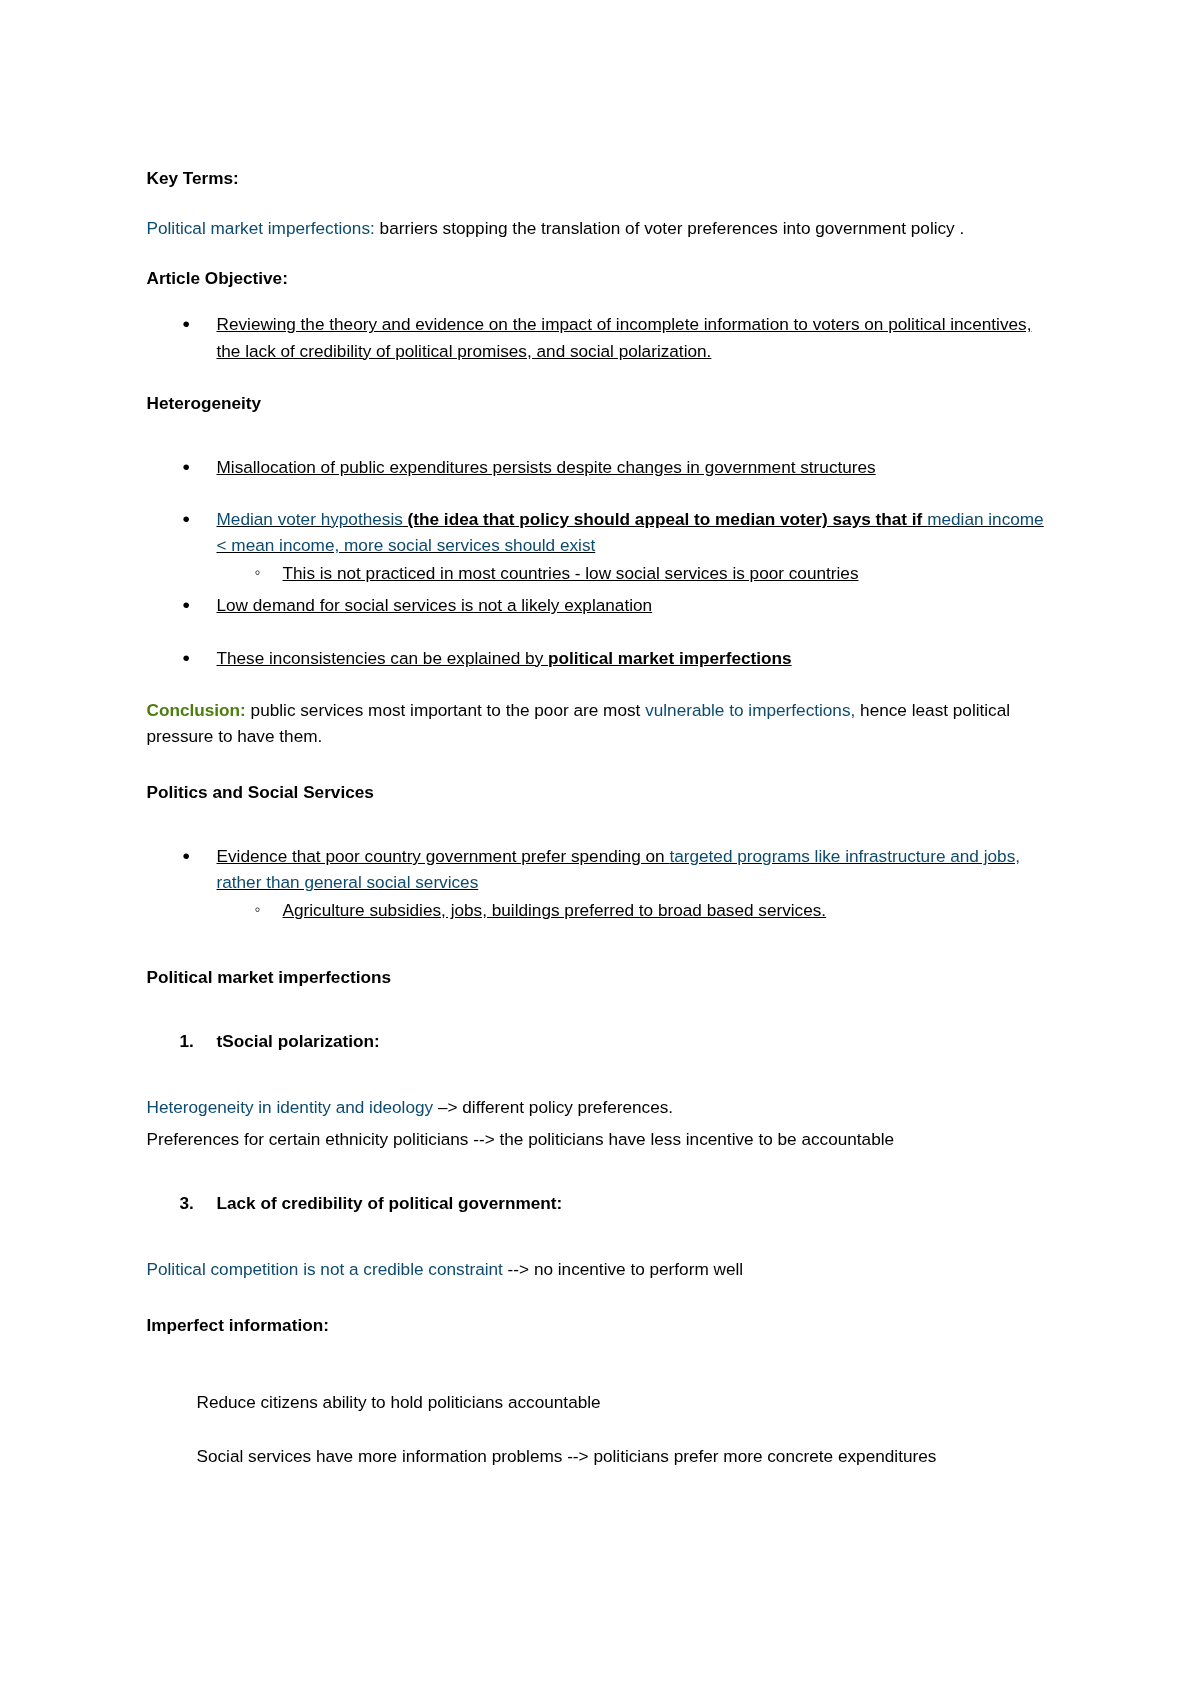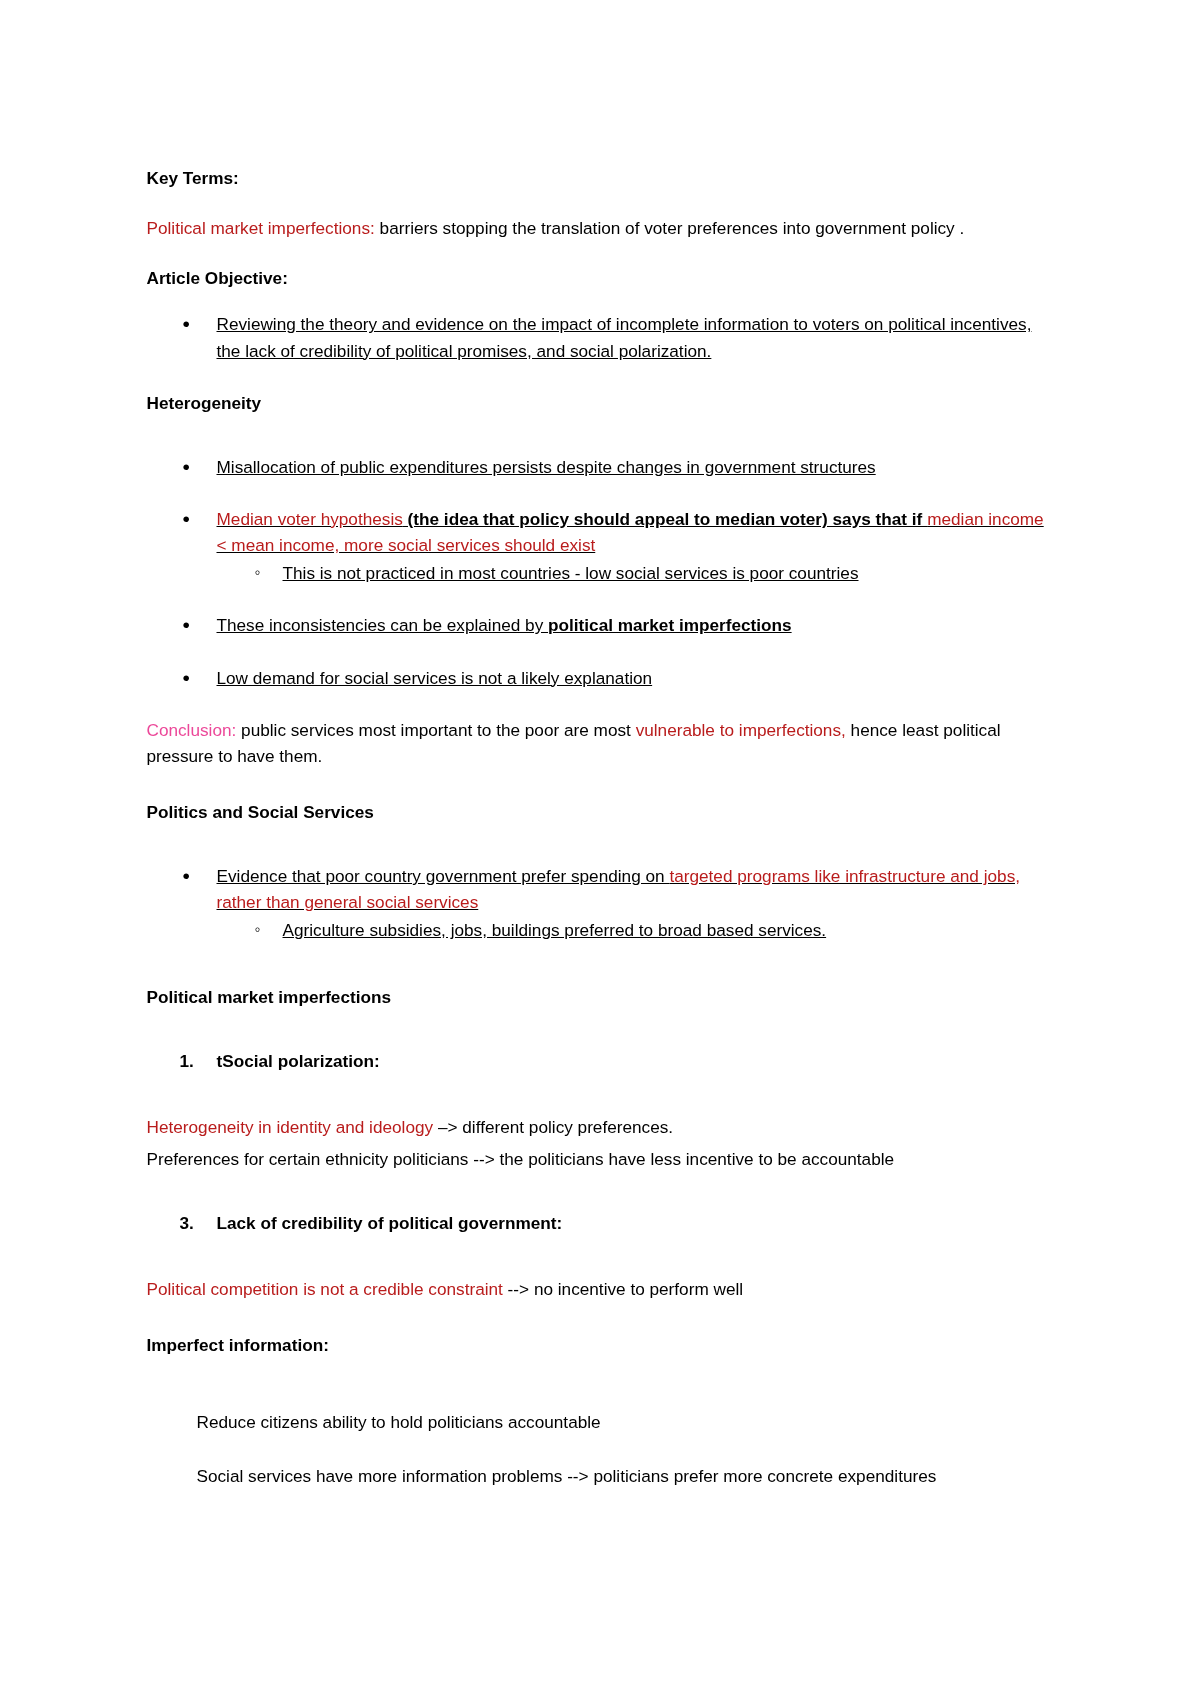--- a/index.html
+++ b/index.html
@@ -53,22 +53,22 @@
   .h-bold.tight { margin-bottom: 20px; }
 
   
   .para {
     margin: 0 0 24px 0;
   }
   .para.no-gap { margin-bottom: 6px; }
   .para.gap-lg { margin-bottom: 30px; }
 
   
-  .blue { color: #b91c1c; }
-  .blue-b { color: #ec4899; font-weight: normal; }
+  .blue { color: #0c4a6e; }
+  .blue-b { color: #4d7c0f; font-weight: bold; }
   .bold { font-weight: bold; }
 
   
   ul.lvl1 {
     list-style: none;
     margin: 0;
     padding: 0;
   }
   ul.lvl1 > li {
     position: relative;
@@ -174,26 +174,26 @@
       <li class="nb">
         <span class="blue">Median voter hypothesis</span><span class="bold"> (the idea that policy should appeal to median voter) says that if </span><span class="blue">median income &lt; mean income, more social services should exist</span>
 
         <ul class="lvl2">
           <li>
             <span>This is not practiced in most countries - low social services is poor countries</span>
           </li>
         </ul>
       </li>
 
+      <li>
+        <span>Low demand for social services is not a likely explanation</span>
+      </li>
+
       <li style="margin-top:26px">
         <span>These inconsistencies can be explained by </span><span class="bold">political market imperfections</span>
-      </li>
-
-      <li>
-        <span>Low demand for social services is not a likely explanation</span>
       </li>
     </ul>
 
     <div class="spacer-md"></div>
 
     <p class="para gap-lg">
       <span class="blue-b">Conclusion:</span><span> public services most important to the poor are most </span><span class="blue">vulnerable to imperfections,</span><span> hence least political pressure to have them.</span>
     </p>
 
     <p class="h-bold">Politics and Social Services</p>

